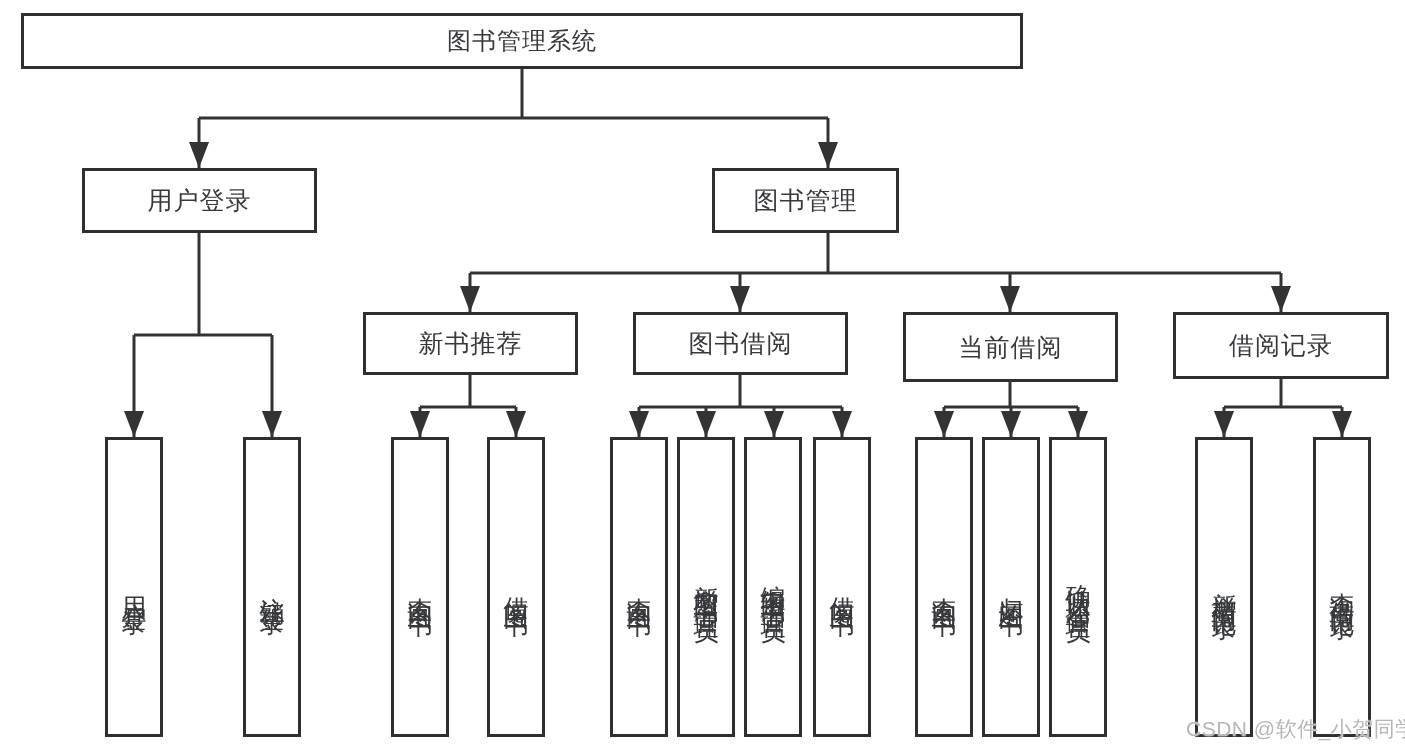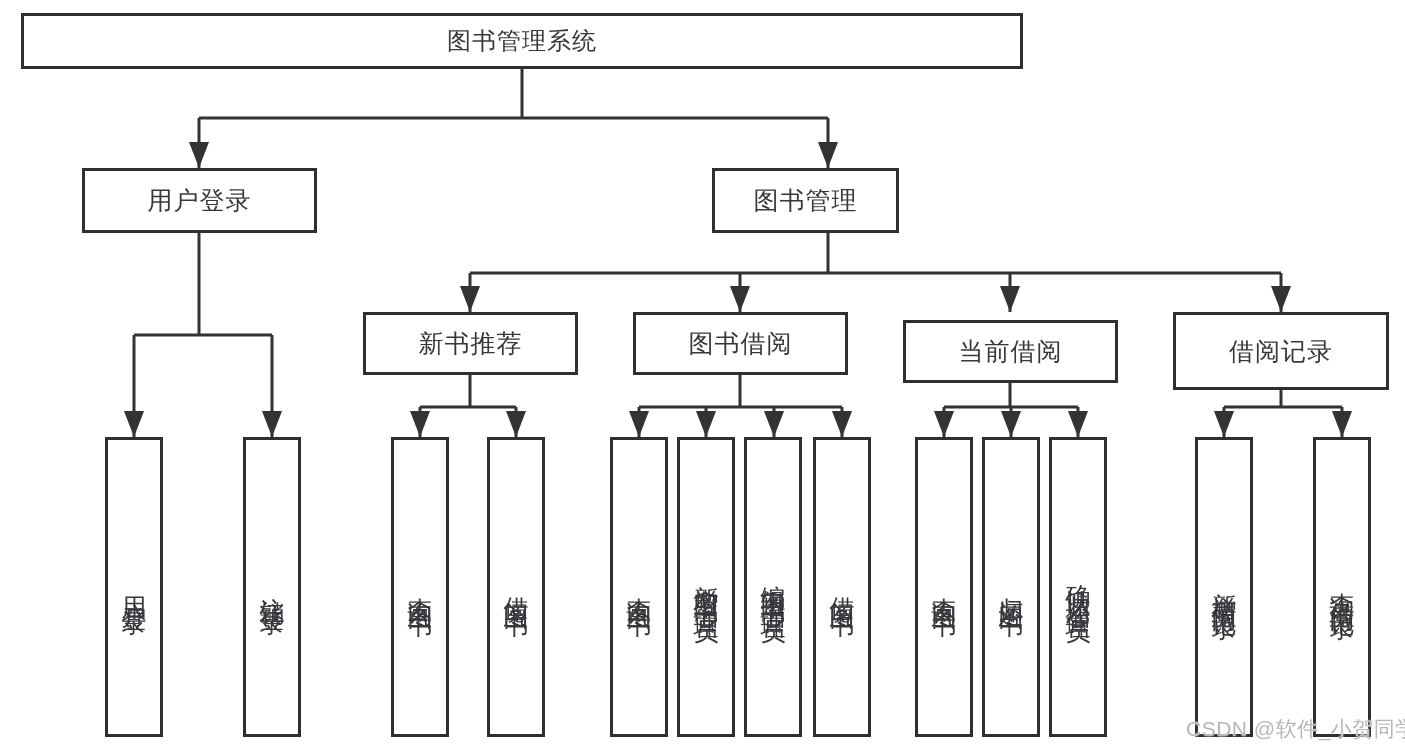--- a/index.html
+++ b/index.html
@@ -79,24 +79,24 @@
   <div class="node lvl2" style="left:712px;top:168px;width:187px;height:65px">
     <span>图书管理</span>
   </div>
 
   <div class="node lvl3" style="left:363px;top:312px;width:215px;height:63px">
     <span>新书推荐</span>
   </div>
   <div class="node lvl3" style="left:633px;top:312px;width:215px;height:63px">
     <span>图书借阅</span>
   </div>
-  <div class="node lvl3" style="left:903px;top:320px;width:215px;height:63px">
+  <div class="node lvl3" style="left:903px;top:312px;width:215px;height:70px">
     <span>当前借阅</span>
   </div>
-  <div class="node lvl3" style="left:1173px;top:312px;width:216px;height:78px">
+  <div class="node lvl3" style="left:1173px;top:312px;width:216px;height:67px">
     <span>借阅记录</span>
   </div>
 
   <div class="node leaf" style="left:105px;top:437px;width:58px;height:300px">
     <span>用户登录</span>
   </div>
   <div class="node leaf" style="left:243px;top:437px;width:58px;height:300px">
     <span>注销登录</span>
   </div>
   <div class="node leaf" style="left:391px;top:437px;width:58px;height:300px">

